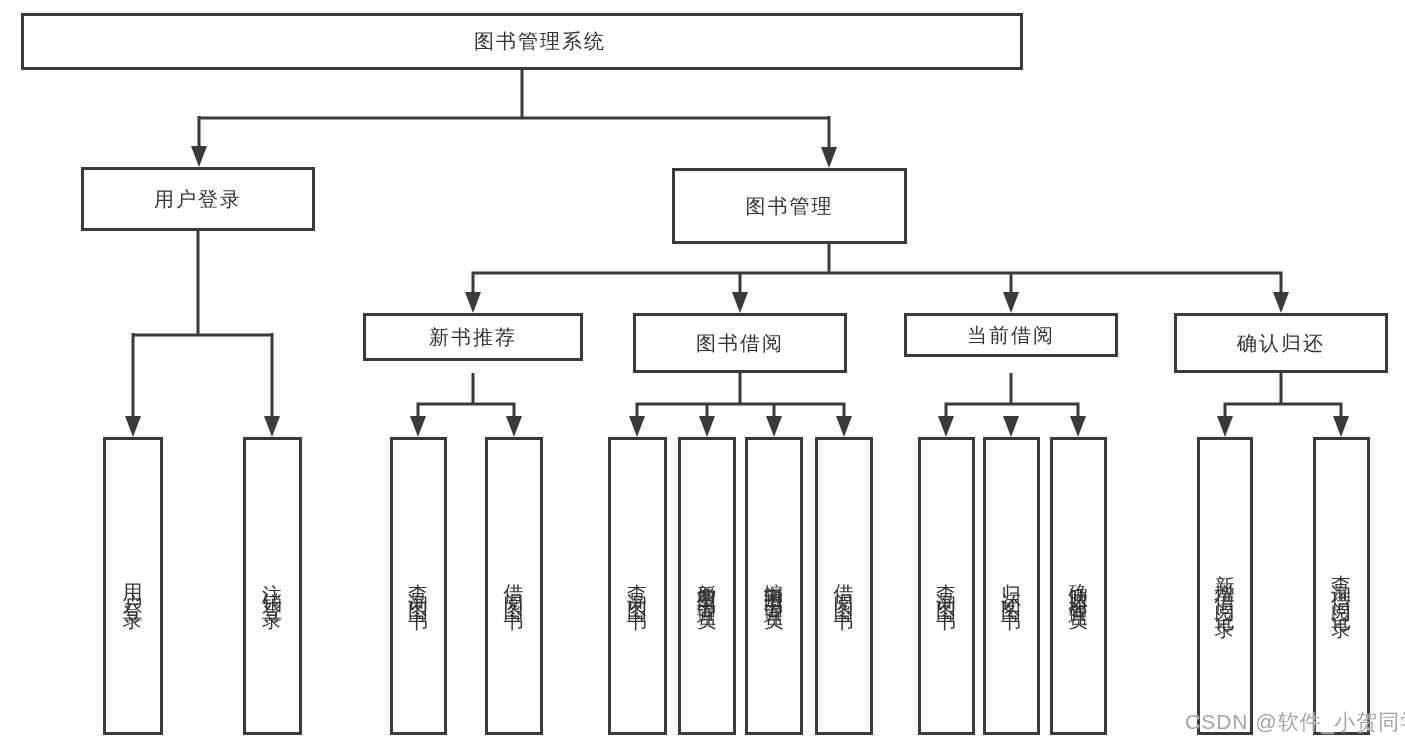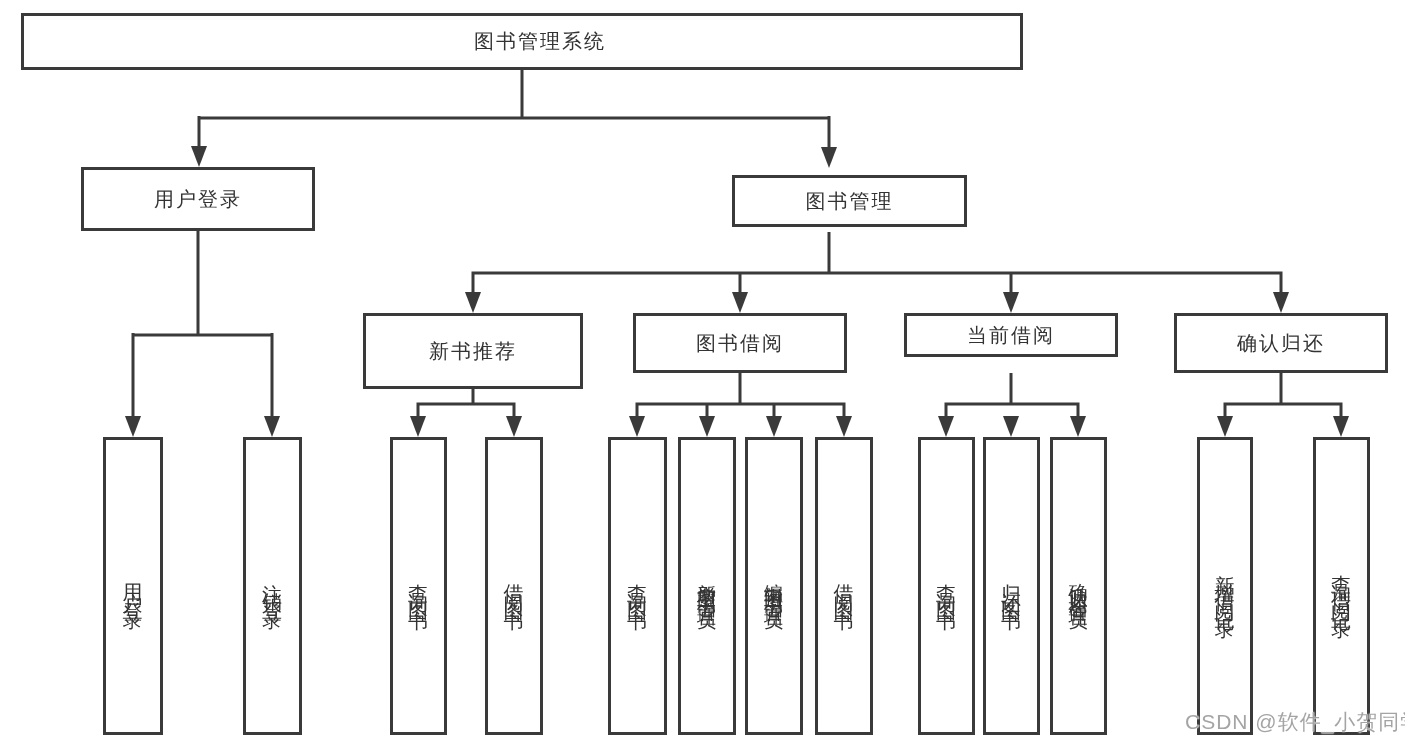--- a/index.html
+++ b/index.html
@@ -20,22 +20,22 @@
   }
   .vbox.long span{font-size:19px;letter-spacing:4px;}
   .watermark{
     position:absolute;left:1185px;top:708px;z-index:10;
     font-size:21px;color:rgba(148,148,148,0.85);
     text-shadow:0 0 2px #fff,0 0 1px #fff;white-space:nowrap;letter-spacing:1px;
   }
   
   #n-root{left:21px;top:13px;width:1002px;height:57px;padding-left:36px;}
   #n-user-login{left:81px;top:167px;width:234px;height:64px;}
-  #n-book-mgmt{left:732px;top:168px;width:235px;height:52px;margin-top:7px;}
-  #n-new-rec{left:363px;top:313px;width:220px;height:76px;}
+  #n-book-mgmt{left:672px;top:168px;width:235px;height:76px;}
+  #n-new-rec{left:363px;top:313px;width:220px;height:48px;}
   #n-borrow{left:633px;top:313px;width:214px;height:60px;}
   #n-current{left:904px;top:313px;width:214px;height:44px;}
   #n-records{left:1174px;top:313px;width:214px;height:60px;}
   .leaf{top:437px;height:298px;}
   #l-login{left:103px;width:60px;}
   #l-logout{left:243px;width:59px;}
   #l-rec-query{left:390px;width:57px;}
   #l-rec-borrow{left:485px;width:58px;}
   #l-bb-query{left:608px;width:59px;}
   #l-bb-add{left:678px;width:58px;}

